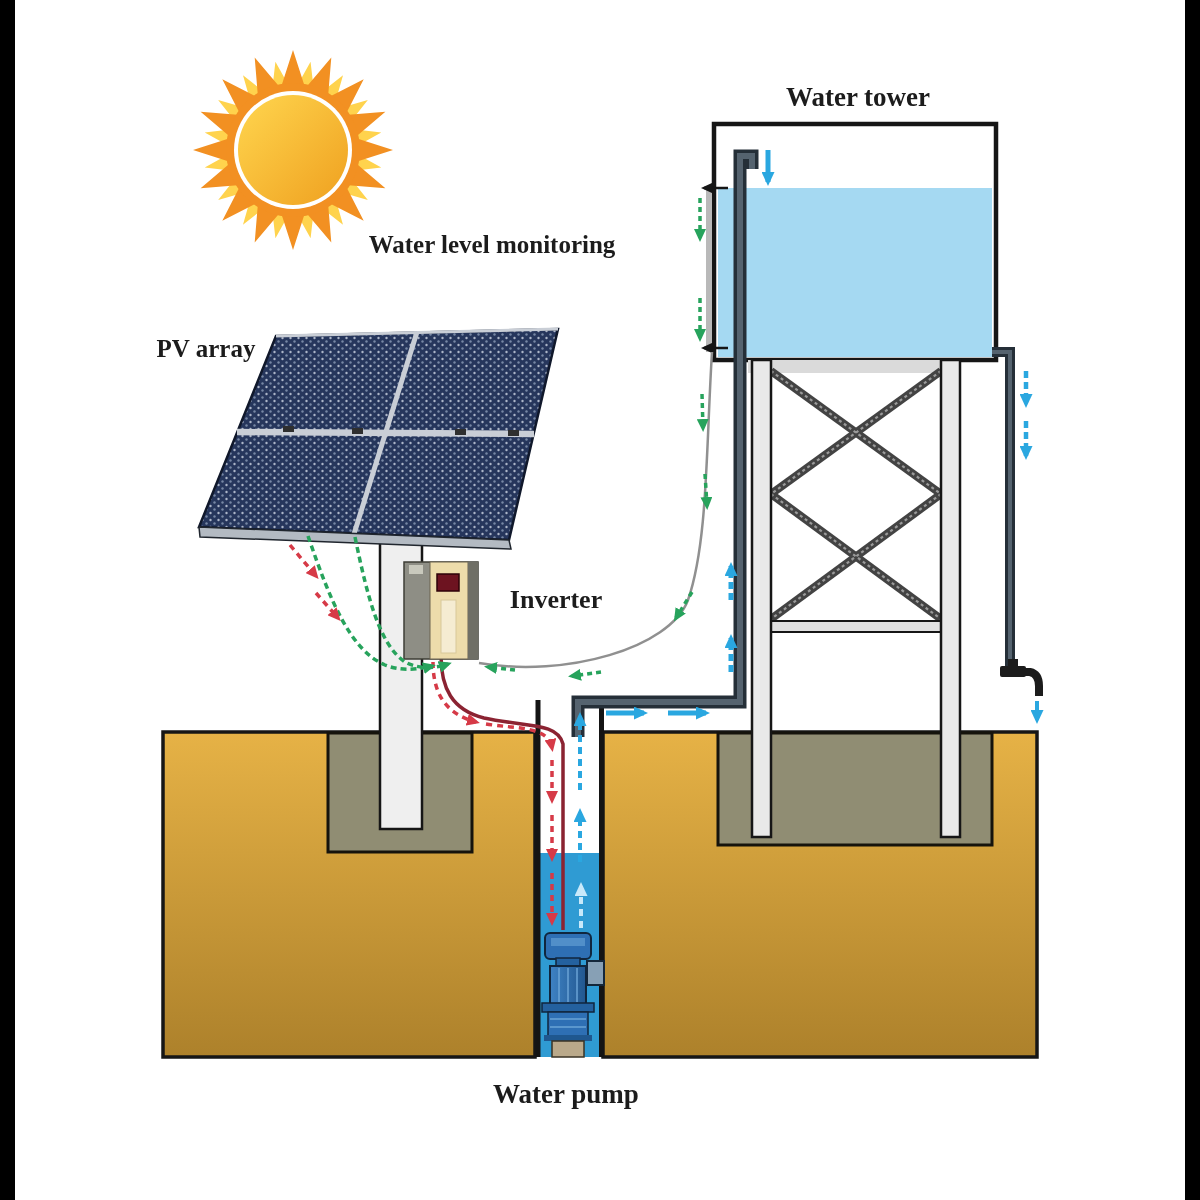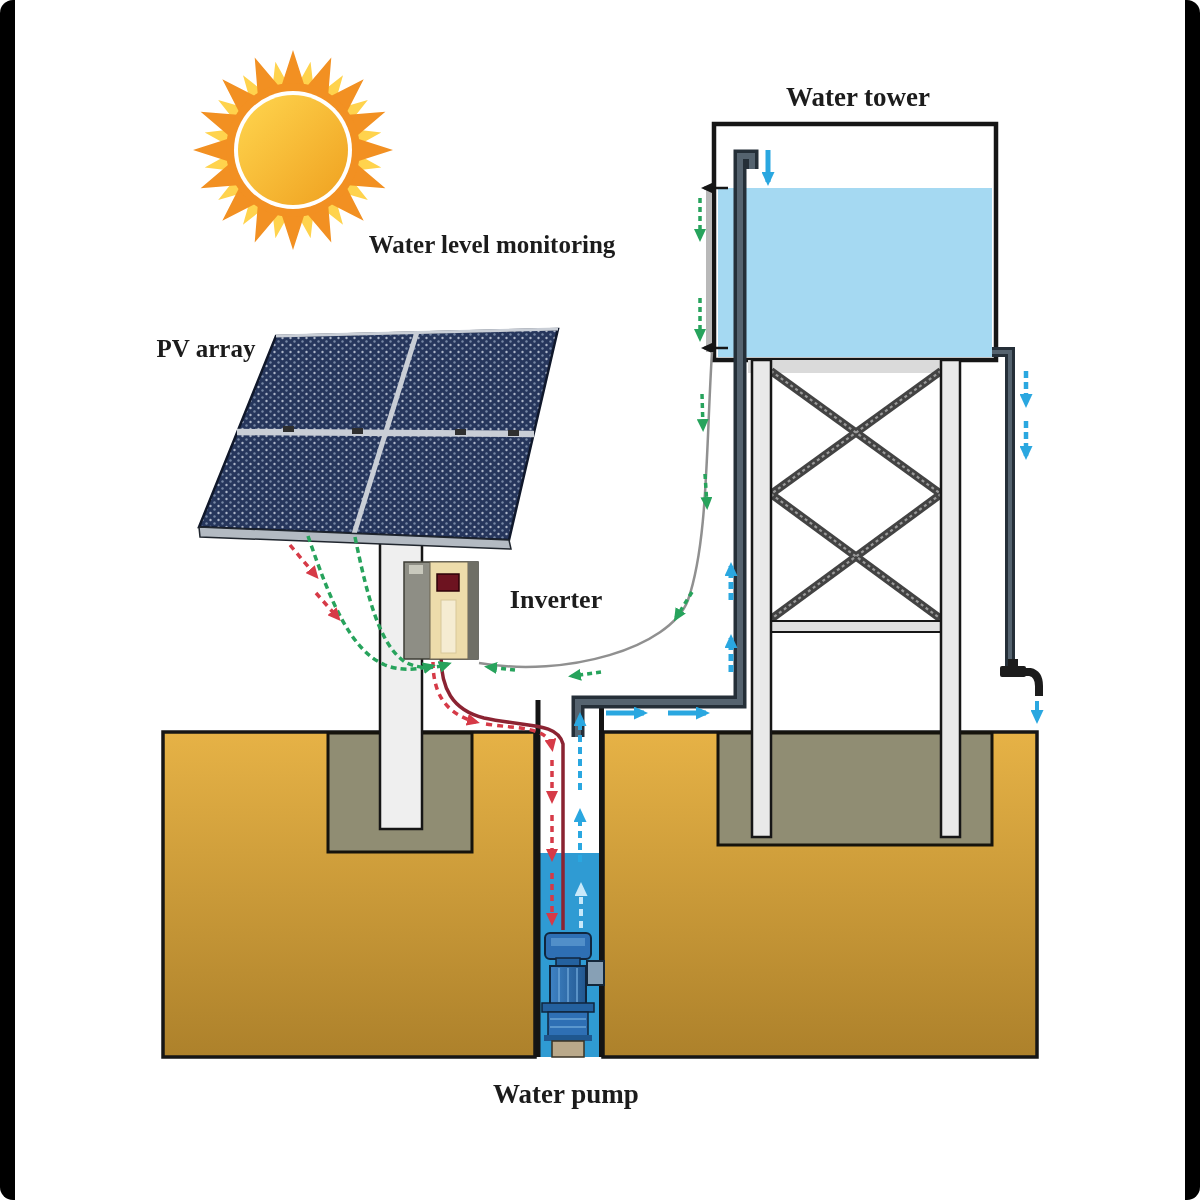--- a/index.html
+++ b/index.html
@@ -1,17 +1,17 @@
 <!DOCTYPE html>
 <html><head>
 <meta charset="utf-8">
 <style>
   html,body{margin:0;padding:0;background:#ffffff;}
   #stage{position:relative;width:1200px;height:1200px;background:#ffffff;overflow:hidden;
-         font-family:"Liberation Serif","DejaVu Serif",serif;border-radius:13px;}
+         font-family:"Liberation Serif","DejaVu Serif",serif;}
   svg{display:block;}
   text{font-family:"Liberation Serif","DejaVu Serif",serif;font-weight:bold;fill:#1c1c1c;}
 </style>
 </head>
 <body>
 
 <div id="stage">
 <svg width="1200" height="1200" viewBox="0 0 1200 1200">
   <defs>
     <linearGradient id="goldGrad" x1="0" y1="0" x2="0" y2="1">

